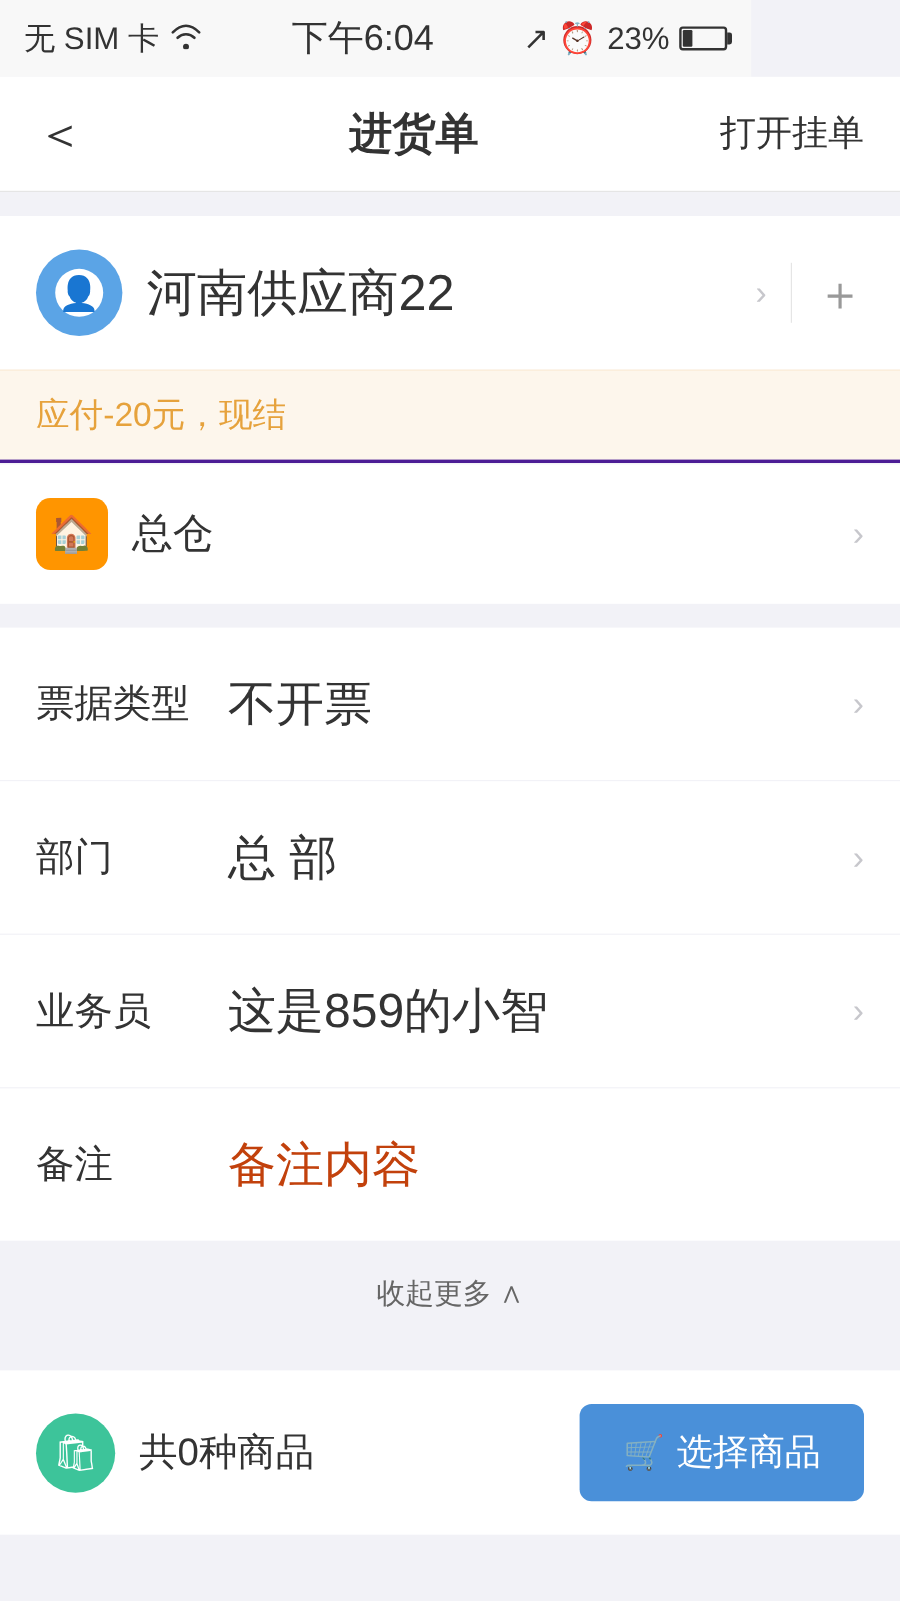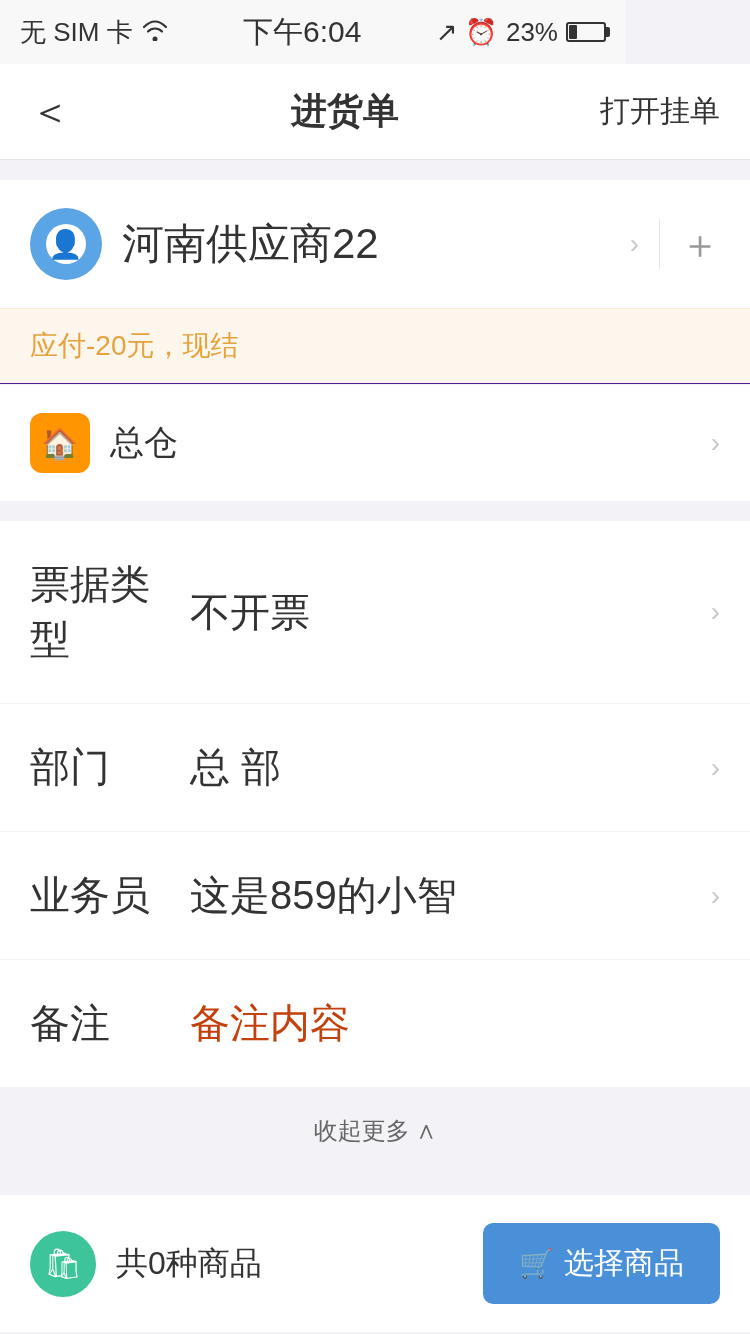--- a/index.html
+++ b/index.html
@@ -154,21 +154,21 @@
       font-weight: 300;
     }
 
     
     .notice-banner {
       background: #fdf6ec;
       padding: 18px 30px;
       font-size: 28px;
       color: #e6a23c;
       border-top: 1px solid #faecd8;
-      border-bottom: 1px solid #4c1d95;
+      border-bottom: 3px solid #4c1d95;
     }
 
     
     .warehouse-row {
       display: flex;
       align-items: center;
       padding: 28px 30px;
       background: #fff;
       border-top: 1px solid #f2f2f7;
     }
@@ -203,21 +203,21 @@
       display: flex;
       align-items: center;
       padding: 36px 30px;
       border-bottom: 1px solid #f2f2f7;
       min-height: 100px;
     }
     .form-row:last-child {
       border-bottom: none;
     }
     .form-label {
-      font-size: 40px;
+      font-size: 32px;
       color: #333;
       width: 140px;
       flex-shrink: 0;
     }
     .form-value {
       flex: 1;
       font-size: 40px;
       color: #333;
       margin-left: 20px;
     }

